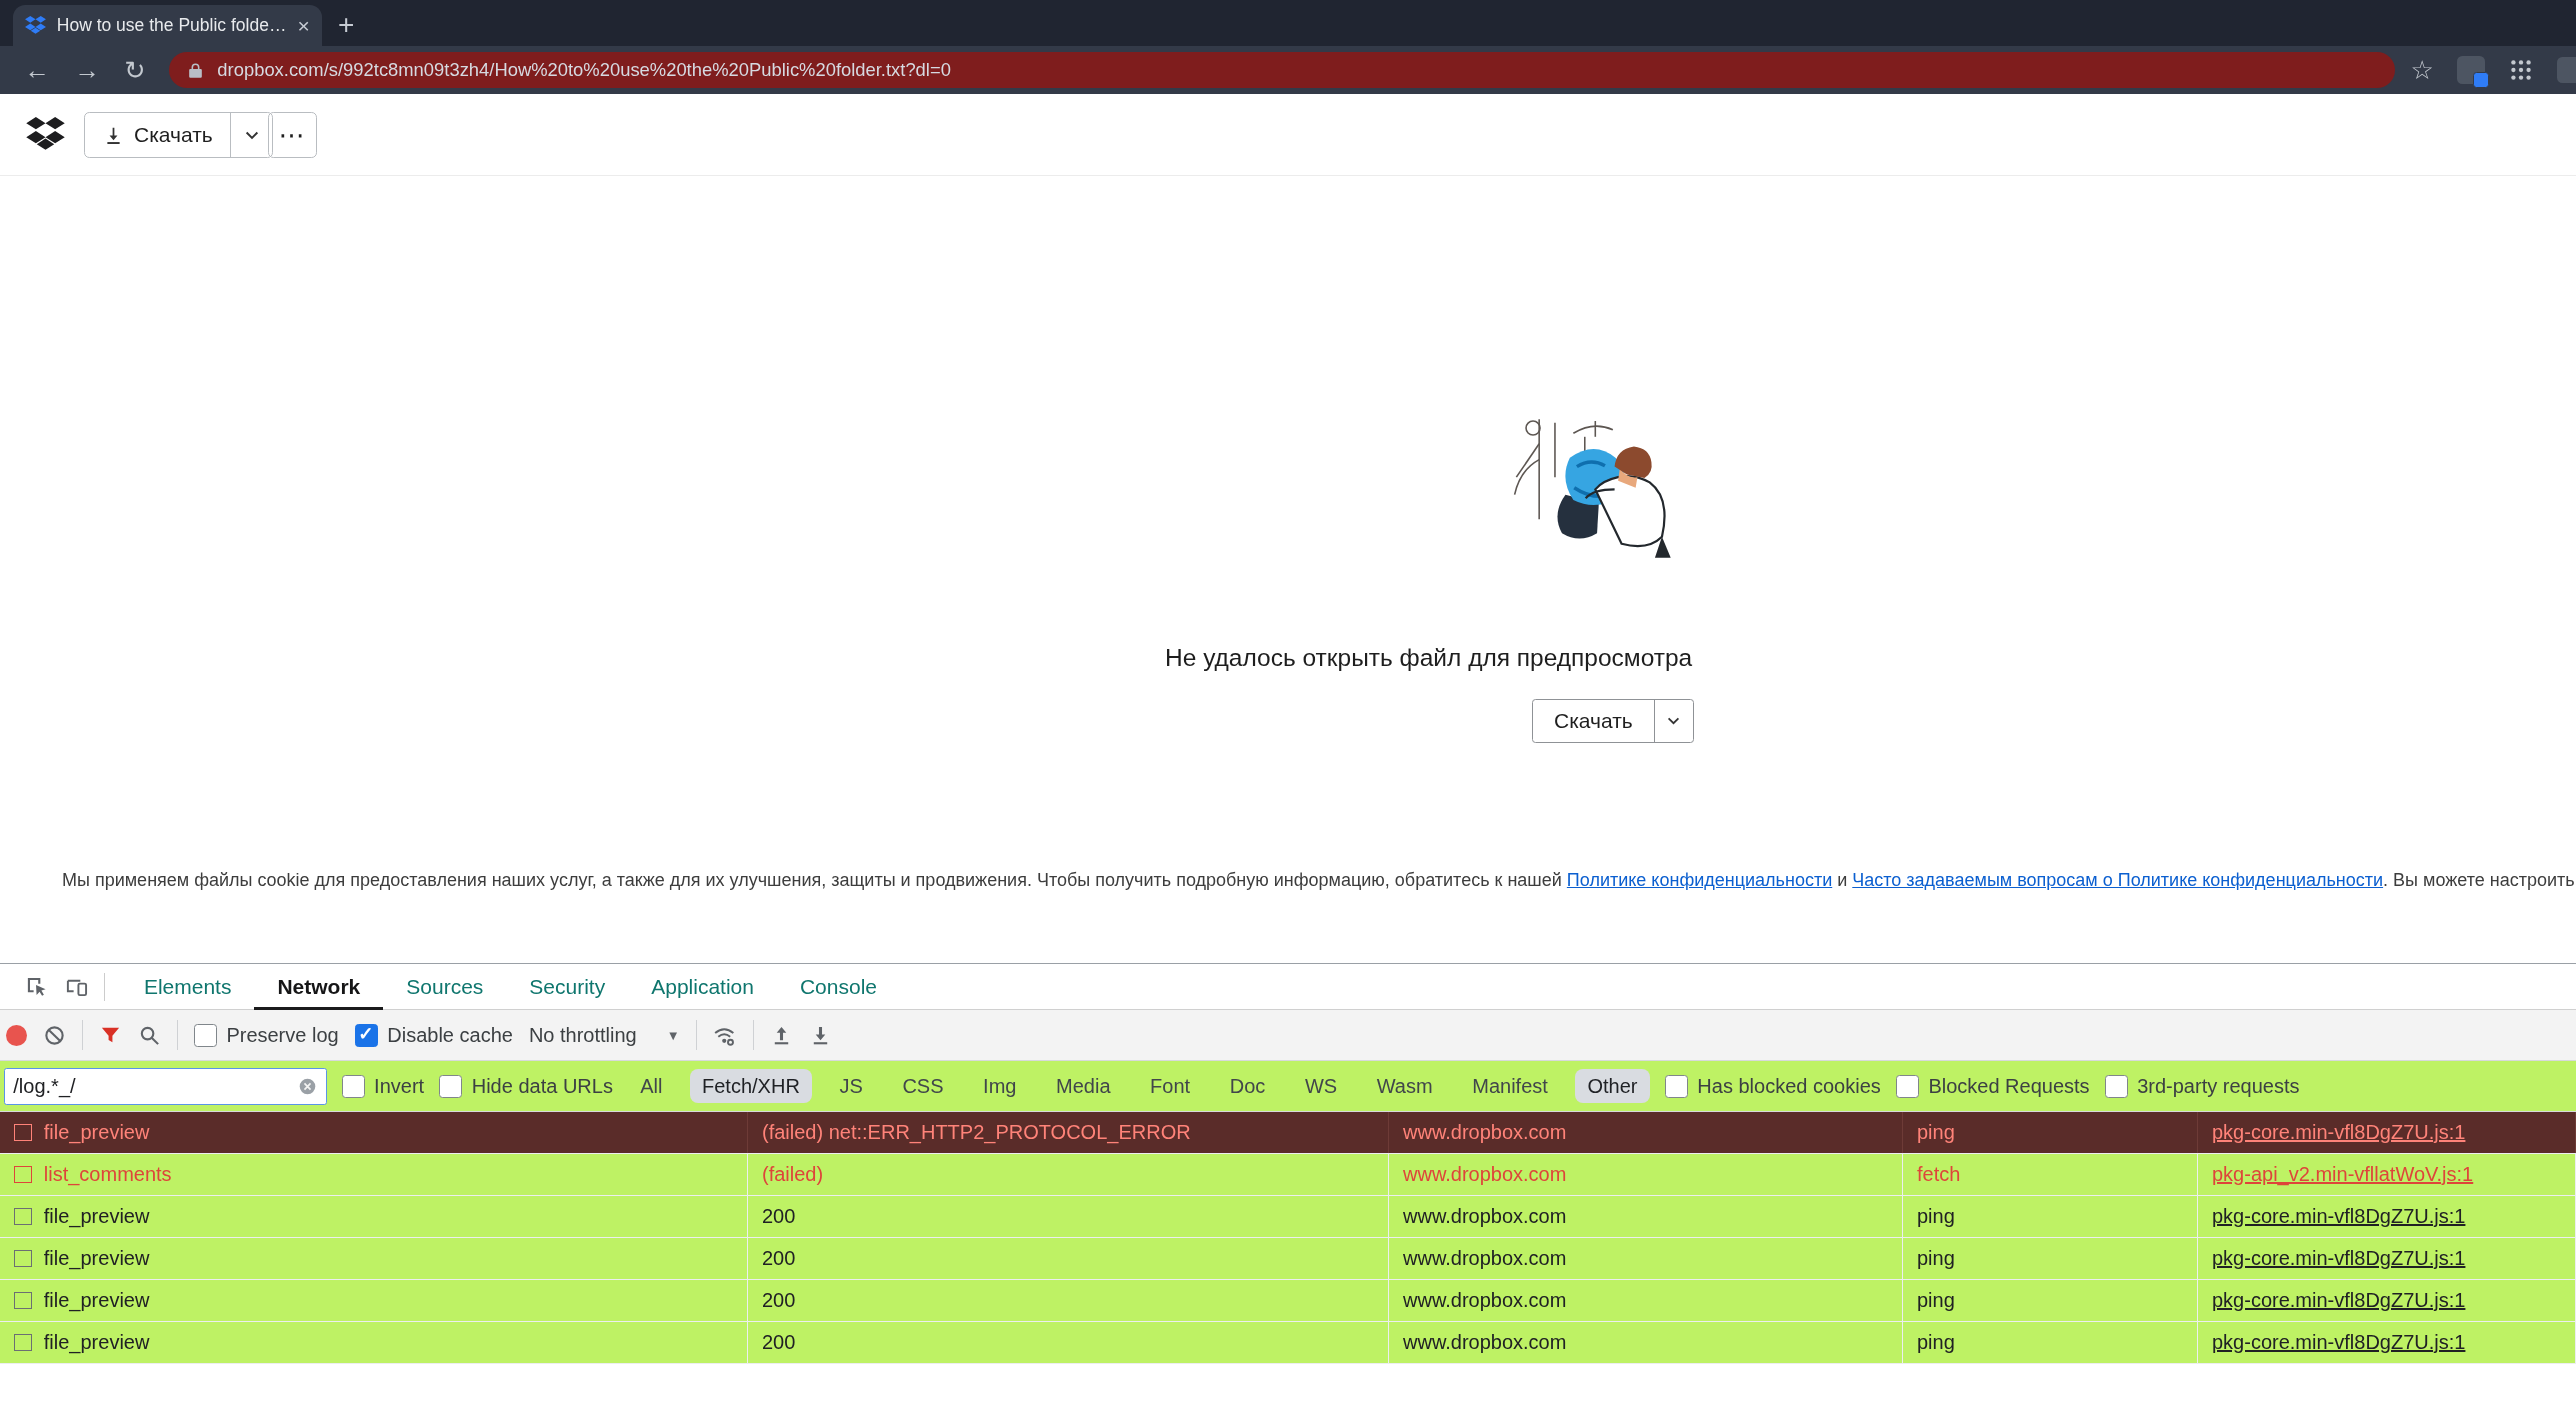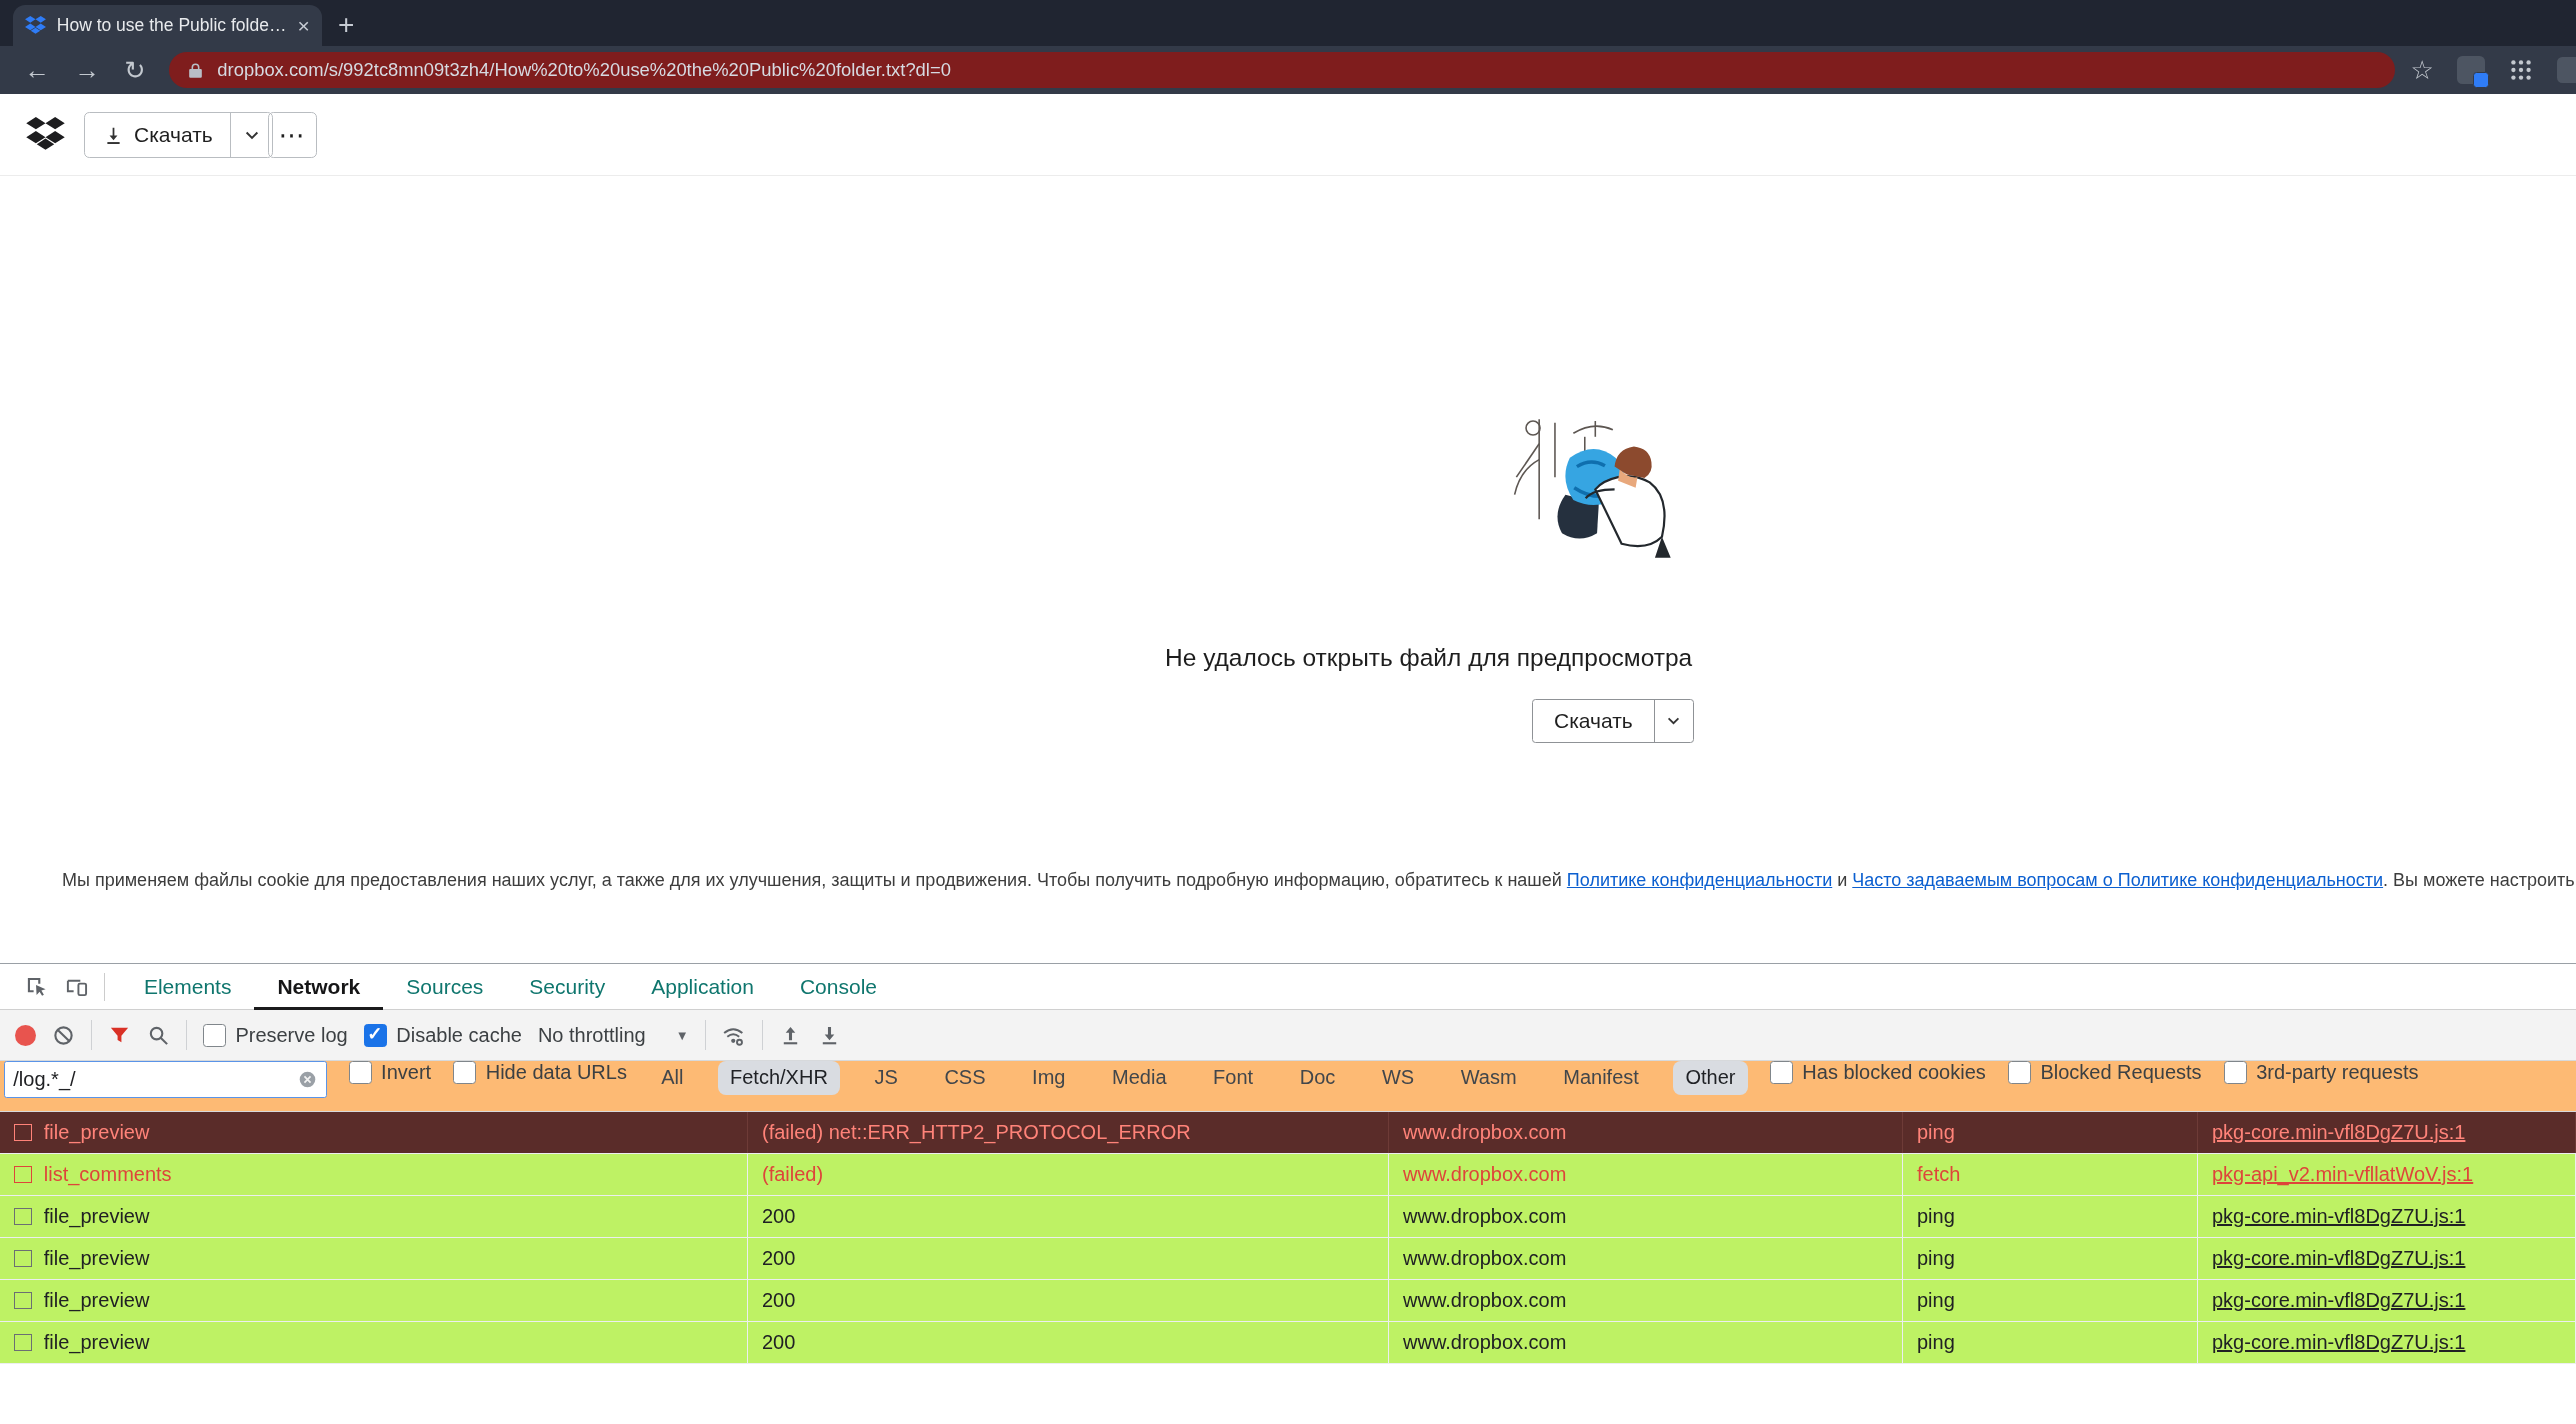--- a/index.html
+++ b/index.html
@@ -46,30 +46,30 @@
   .cookie a{color:#0b5fd0;text-decoration:underline;cursor:pointer}
 
   
   .devtools{position:absolute;top:963px;left:0;width:100%;height:461px;background:#fff;border-top:0.9px solid #9aa0a6;
     font-size:20px;color:#3c4043}
   .dt-tabs{height:46px;background:#fff;border-bottom:0.9px solid #d0d0d0;display:flex;align-items:center}
   .dt-tabicon{margin-left:24.5px;display:flex;align-items:center}
   .dt-div{width:0.9px;height:28px;background:#ccc;margin:0 16px}
   .dt-tab{padding:0 23px;height:46px;display:flex;align-items:center;font-size:21px;color:#0f766e}
   .dt-tab.active{color:#161617;font-weight:700;border-bottom:3.5px solid #1b1b1c;padding-top:3.5px}
-  .dt-toolbar{height:51px;background:#f3f3f3;border-bottom:0.9px solid #d7d9db;display:flex;align-items:center;gap:16px;padding-left:15px}
+  .dt-toolbar{height:51px;background:#f3f3f3;border-bottom:0.9px solid #d7d9db;display:flex;align-items:center;gap:16px;padding-left:6px}
   .dot-record{width:21px;height:21px;border-radius:50%;background:#e8544e}
   .vsep{width:0.9px;height:30px;background:#cfd1d4}
   .cblabel{display:flex;align-items:center;gap:9.6px;color:#3c4043}
   .cb{width:23px;height:23px;border:1.8px solid #80868b;border-radius:3.5px;background:#fff;position:relative;flex:0 0 auto}
   .cb.checked{background:#1a73e8;border-color:#1a73e8}
   .cb.checked::after{content:"✓";position:absolute;left:2.6px;top:-1.8px;color:#fff;font-size:18.4px;font-weight:bold}
   .throttle{display:flex;align-items:center;gap:30px;color:#3c4043}
   .throttle .arrow{font-size:13px;color:#5f6368}
-  .dt-filterrow{height:51px;background:#fdba74;border-bottom:0.9px solid #d7d9db;display:flex;align-items:flex-start;gap:22px;padding-left:3.5px}
+  .dt-filterrow{height:51px;background:#bef264;border-bottom:0.9px solid #d7d9db;display:flex;align-items:center;gap:15px;padding-left:3.5px}
   .filterbox{width:323px;height:37px;border:1.8px solid #5a94e8;border-radius:2.6px;background:#fff;display:flex;align-items:center;
     padding:0 8.8px;font-size:20px;color:#202124;position:relative}
   .filterbox .val{flex:1;white-space:nowrap;overflow:hidden}
   .pill{padding:5.3px 12.3px;border-radius:8px;color:#41464b;white-space:nowrap}
   .pill.sel{background:#d9dce1;color:#1f2125}
 
   .dt-grid{display:grid;grid-template-columns:748px 641px 514px 295px 1fr}
   .dt-head{height:46px;background:#f1f3f4;border-bottom:0.9px solid #c9cccf}
   .dt-head .cell{display:flex;align-items:center;padding-left:14px;border-right:0.9px solid #d0d3d6;
     font-size:20px;color:#28292b;position:relative}

